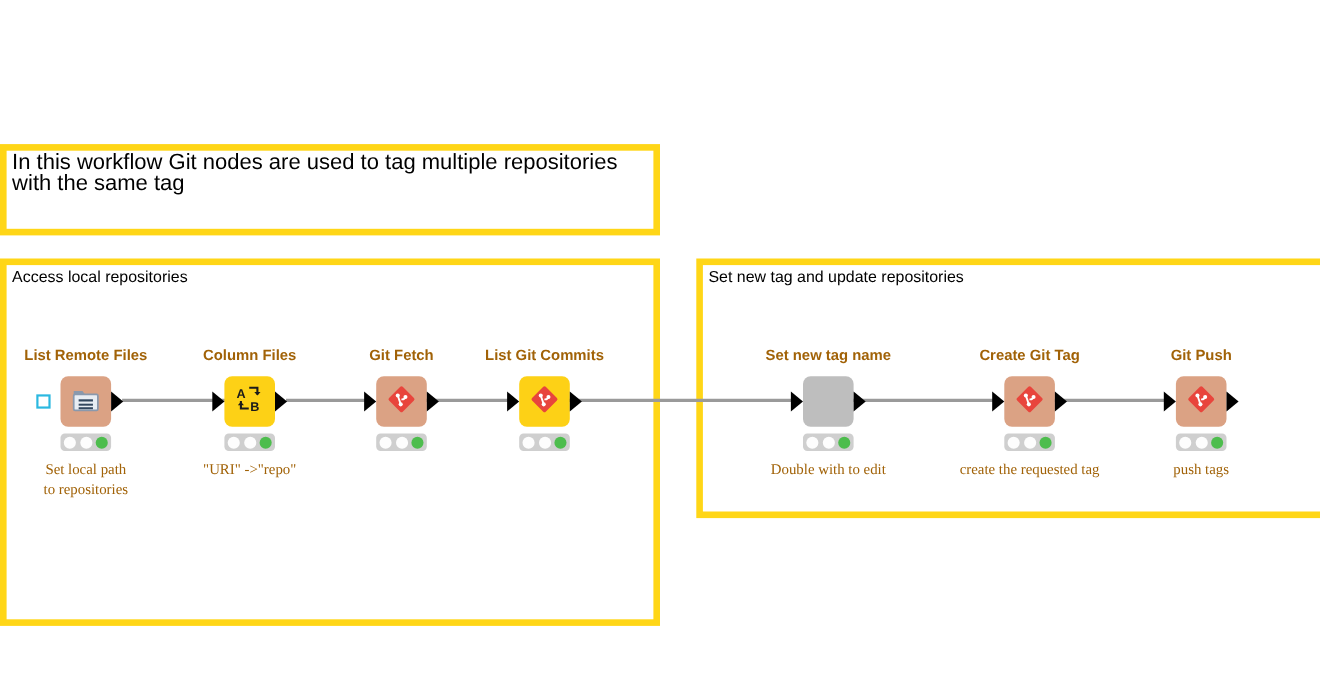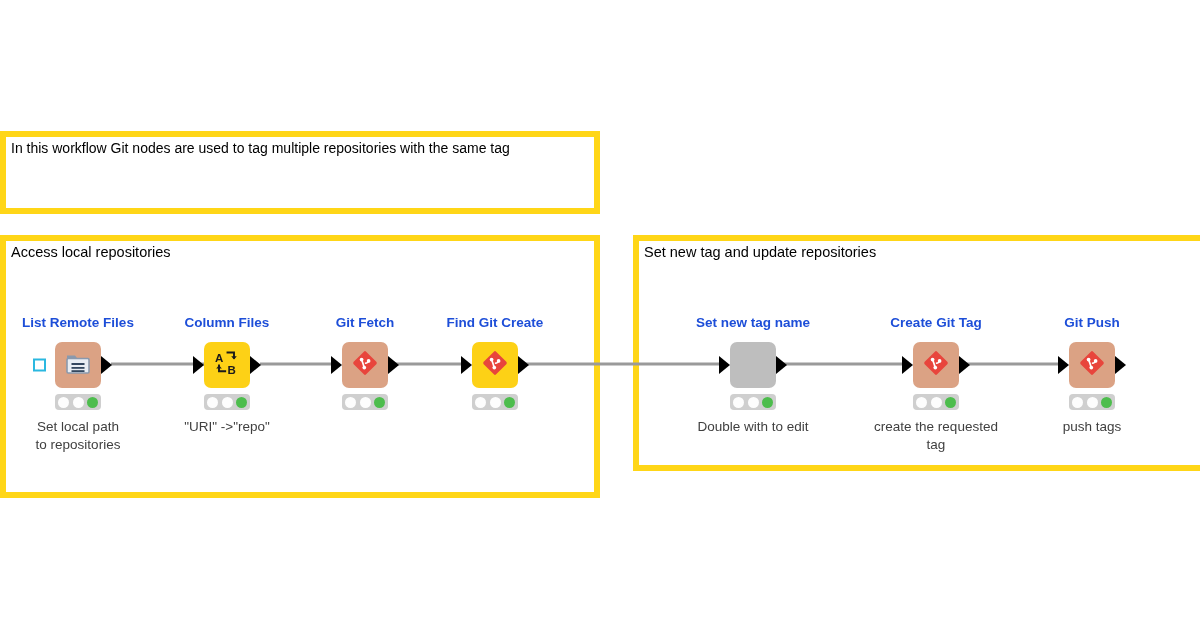--- a/index.html
+++ b/index.html
@@ -38,21 +38,21 @@
     font-size: 14.5px;
     line-height: 18px;
     color: #000000;
     white-space: nowrap;
   }
   .annotation-body {
     position: absolute;
     top: 2px;
     left: 5px;
     right: 5px;
-    font-size: 14px;
+    font-size: 20px;
     line-height: 19px;
     color: #000000;
   }
 
   
   #wires {
     position: absolute;
     left: 0;
     top: 0;
     width: 1200px;
@@ -64,21 +64,21 @@
   
   .node {
     position: absolute;
     z-index: 8;
     width: 140px;
     text-align: center;
   }
   .node-title {
     font-size: 13.5px;
     font-weight: bold;
-    color: #1d4ed8;
+    color: #a16207;
     line-height: 16px;
     white-space: nowrap;
     margin-bottom: 11px;
   }
   .node-body {
     position: relative;
     height: 46px;
     display: flex;
     align-items: center;
     justify-content: center;
@@ -148,33 +148,34 @@
     height: 11px;
     border-radius: 50%;
   }
   .lamp.off    { background: #fdfdfd; }
   .lamp.green  { background: #4dbd4d; }
 
   .node-subtitle {
     margin-top: 8px;
     font-size: 13.5px;
     line-height: 18px;
-    color: #404040;
+    color: #a16207;
+    font-family: Liberation Serif, serif;
   }
 </style>
 </head>
 <body>
 
 <div id="canvas">
 
   <div class="annotation" id="ann-description" style="left: 0px; top: 131px; width: 600px; height: 83px; border-color: rgb(255, 214, 23);">
     <div class="annotation-body">In this workflow Git nodes are used to tag multiple repositories with the same tag</div>
   </div>
 
-  <div class="annotation" id="ann-left" style="left: 0px; top: 235px; width: 600px; height: 263px; border-color: rgb(255, 214, 23);">
+  <div class="annotation" id="ann-left" style="left: 0px; top: 235px; width: 600px; height: 334px; border-color: rgb(255, 214, 23);">
     <div class="annotation-title">Access local repositories</div>
   </div>
 
   <div class="annotation" id="ann-right" style="left: 633px; top: 235px; width: 574px; height: 236px; border-color: rgb(255, 214, 23);">
     <div class="annotation-title">Set new tag and update repositories</div>
   </div>
 
   <svg id="wires" viewBox="0 0 1200 630" width="1200" height="630">
       <line x1="111" y1="364" x2="210" y2="364" stroke="#9a9a9a" stroke-width="3"></line>
       <line x1="260" y1="364" x2="337" y2="364" stroke="#9a9a9a" stroke-width="3"></line>
@@ -255,21 +256,21 @@
     </div>
     <div class="status">
       <span class="lamp off"></span>
       <span class="lamp off"></span>
       <span class="lamp green"></span>
     </div>
     <div class="node-subtitle"></div>
   </div>
 
   <div class="node" id="node-find-git-commits" style="left: 425px; top: 315px;">
-    <div class="node-title">Find Git Create</div>
+    <div class="node-title">List Git Commits</div>
     <div class="node-body">
       <div class="node-figure amber">
         <span class="port-in-tri"></span>
         <span>
           <svg width="30" height="30" viewBox="0 0 30 30">
             <rect x="6.2" y="6.2" width="17.6" height="17.6" rx="1.6" transform="rotate(45 15 15)" fill="#e8453c"></rect>
             <circle cx="11.6" cy="11.6" r="1.85" fill="#ffffff"></circle>
             <circle cx="18.6" cy="12.9" r="1.85" fill="#ffffff"></circle>
             <circle cx="14.3" cy="19.6" r="1.85" fill="#ffffff"></circle>
             <path d="M11.6 11.6l2.7 8" stroke="#ffffff" stroke-width="1.7"></path>

